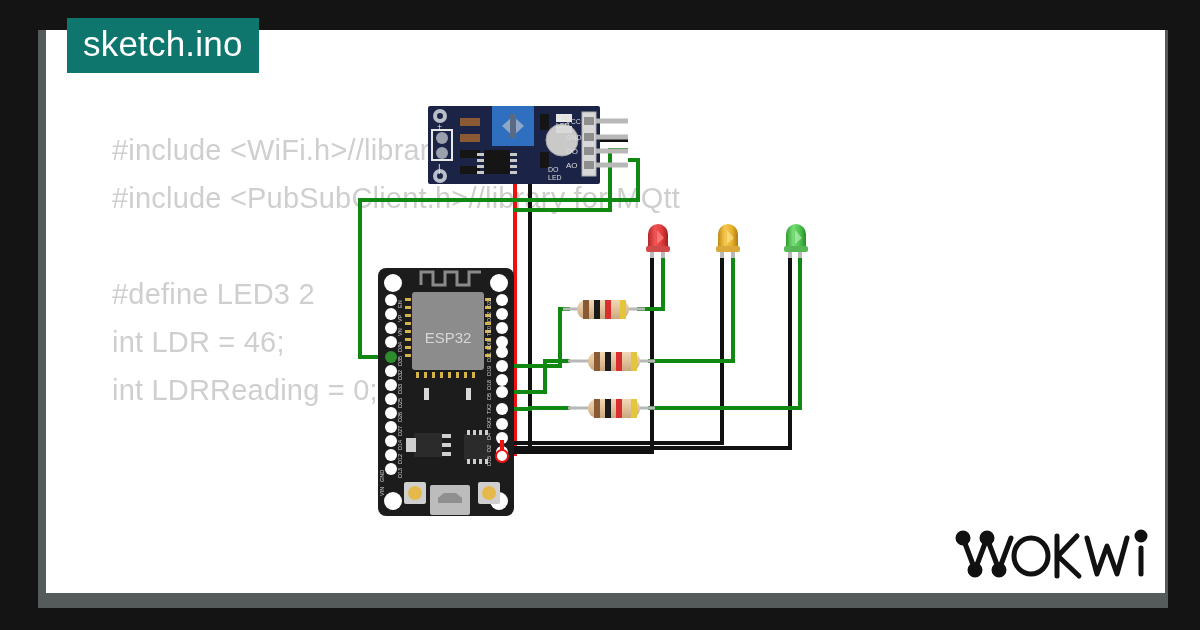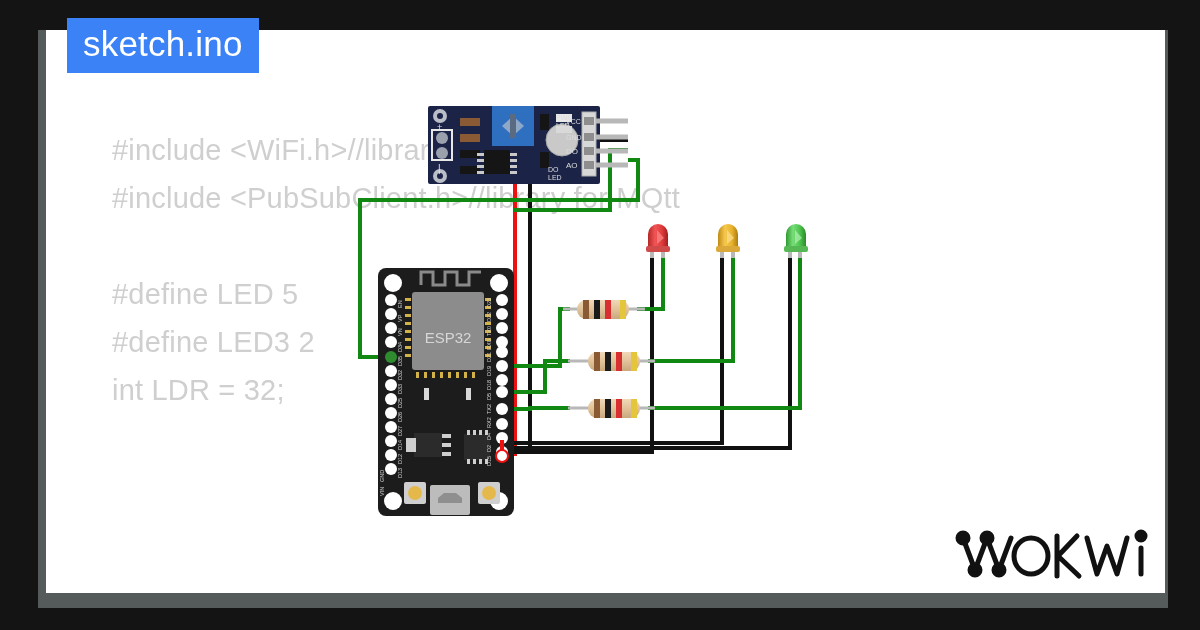--- a/index.html
+++ b/index.html
@@ -25,21 +25,21 @@
     position:absolute;left:66px;top:96px;width:700px;
     color:#cfcfcf;font-size:29px;line-height:48px;
     font-family:"Liberation Sans", sans-serif;
     white-space:pre;letter-spacing:.2px;
   }
   .code div{height:48px;}
 
   
   .tab{
     position:absolute;left:67px;top:18px;
-    background:#3b82f6;color:#ffffff;
+    background:#0f766e;color:#ffffff;
     padding:6px 16px 9px 16px;
     font-size:35px;line-height:40px;
     letter-spacing:.2px;
   }
 
   
   .diagram{position:absolute;left:0;top:0;width:1200px;height:630px;pointer-events:none;}
 
   
   .logo{
@@ -47,21 +47,21 @@
   }
 </style>
 </head>
 <body>
 
 <div class="stage">
 
   <div class="canvas-frame"></div>
   <div class="canvas">
 
-    <div class="code" id="code-lines"><div>#include &lt;WiFi.h&gt;//library</div><div>#include &lt;PubSubClient.h&gt;//library for MQtt</div><div></div><div>#define LED 5</div><div>#define LED3 2</div><div>int LDR = 32;</div></div>
+    <div class="code" id="code-lines"><div>#include &lt;WiFi.h&gt;//library</div><div>#include &lt;PubSubClient.h&gt;//library for MQtt</div><div></div><div>#define LED3 2</div><div>int LDR = 46;</div><div>int LDRReading = 0;</div></div>
 
   </div>
 
   <svg class="diagram" viewBox="0 0 1200 630" width="1200" height="630">
     <defs>
       <linearGradient id="ledRedG" x1="0" y1="0" x2="1" y2="0">
         <stop offset="0%" stop-color="#b52626"></stop>
         <stop offset="35%" stop-color="#f05555"></stop>
         <stop offset="70%" stop-color="#e03b3b"></stop>
         <stop offset="100%" stop-color="#9e1f1f"></stop>

